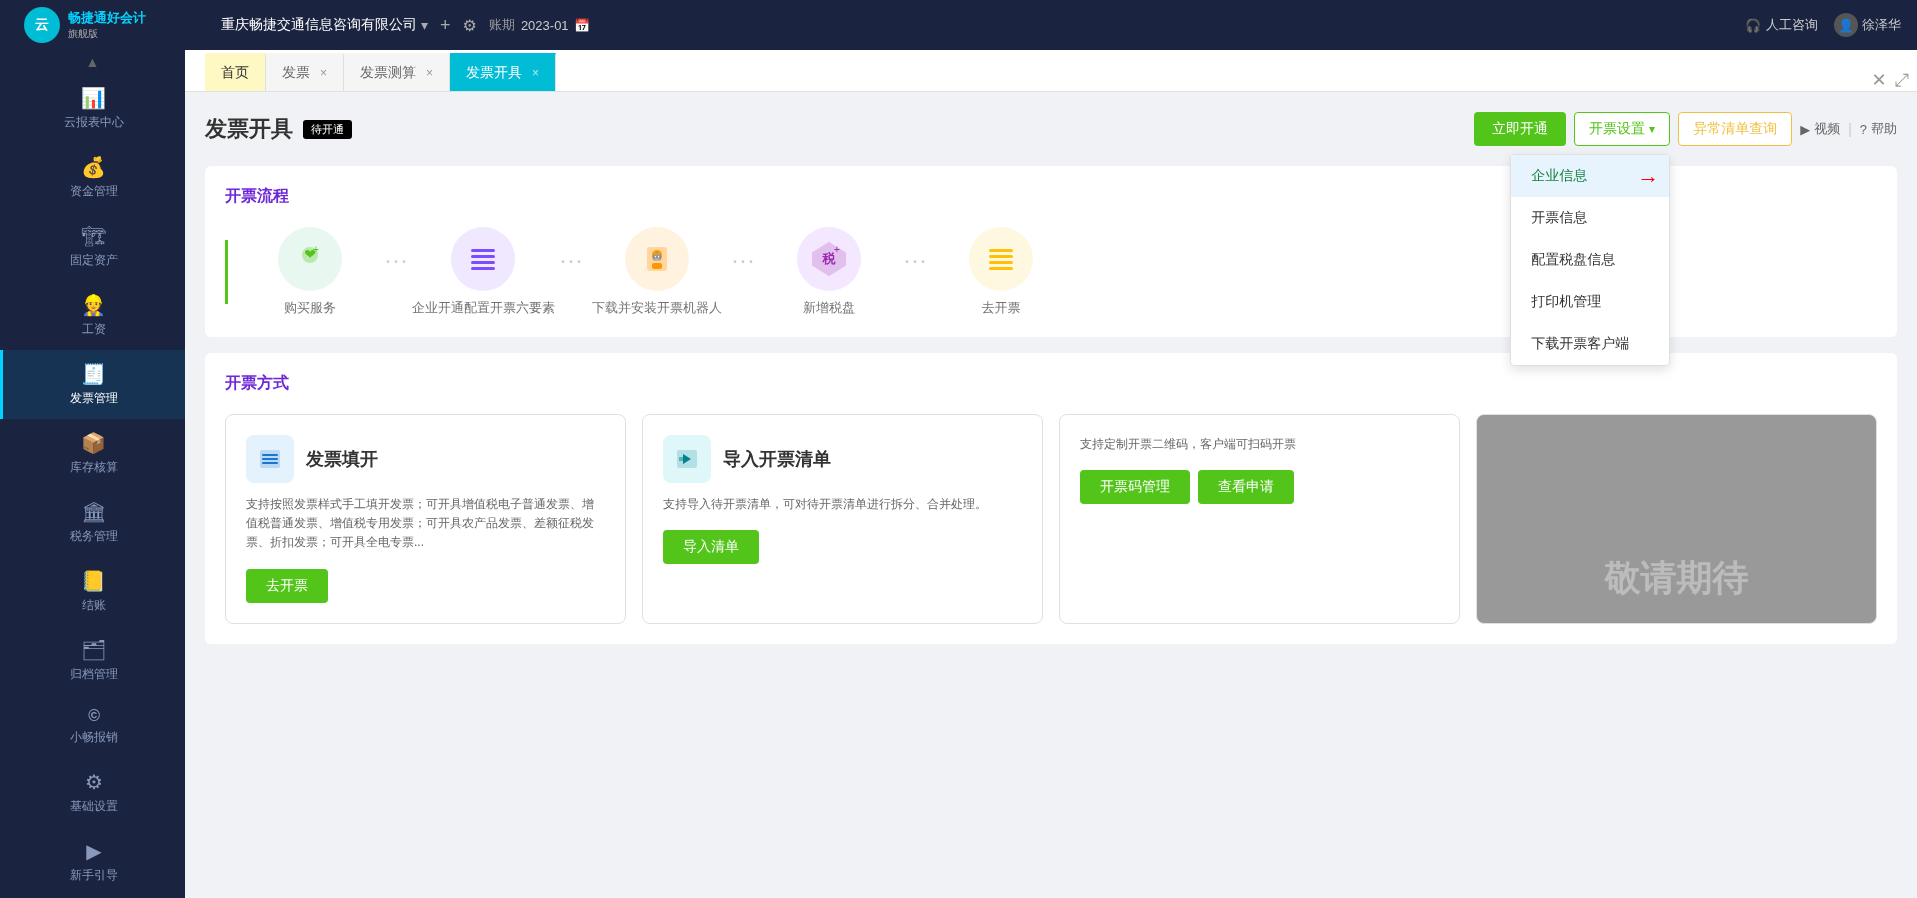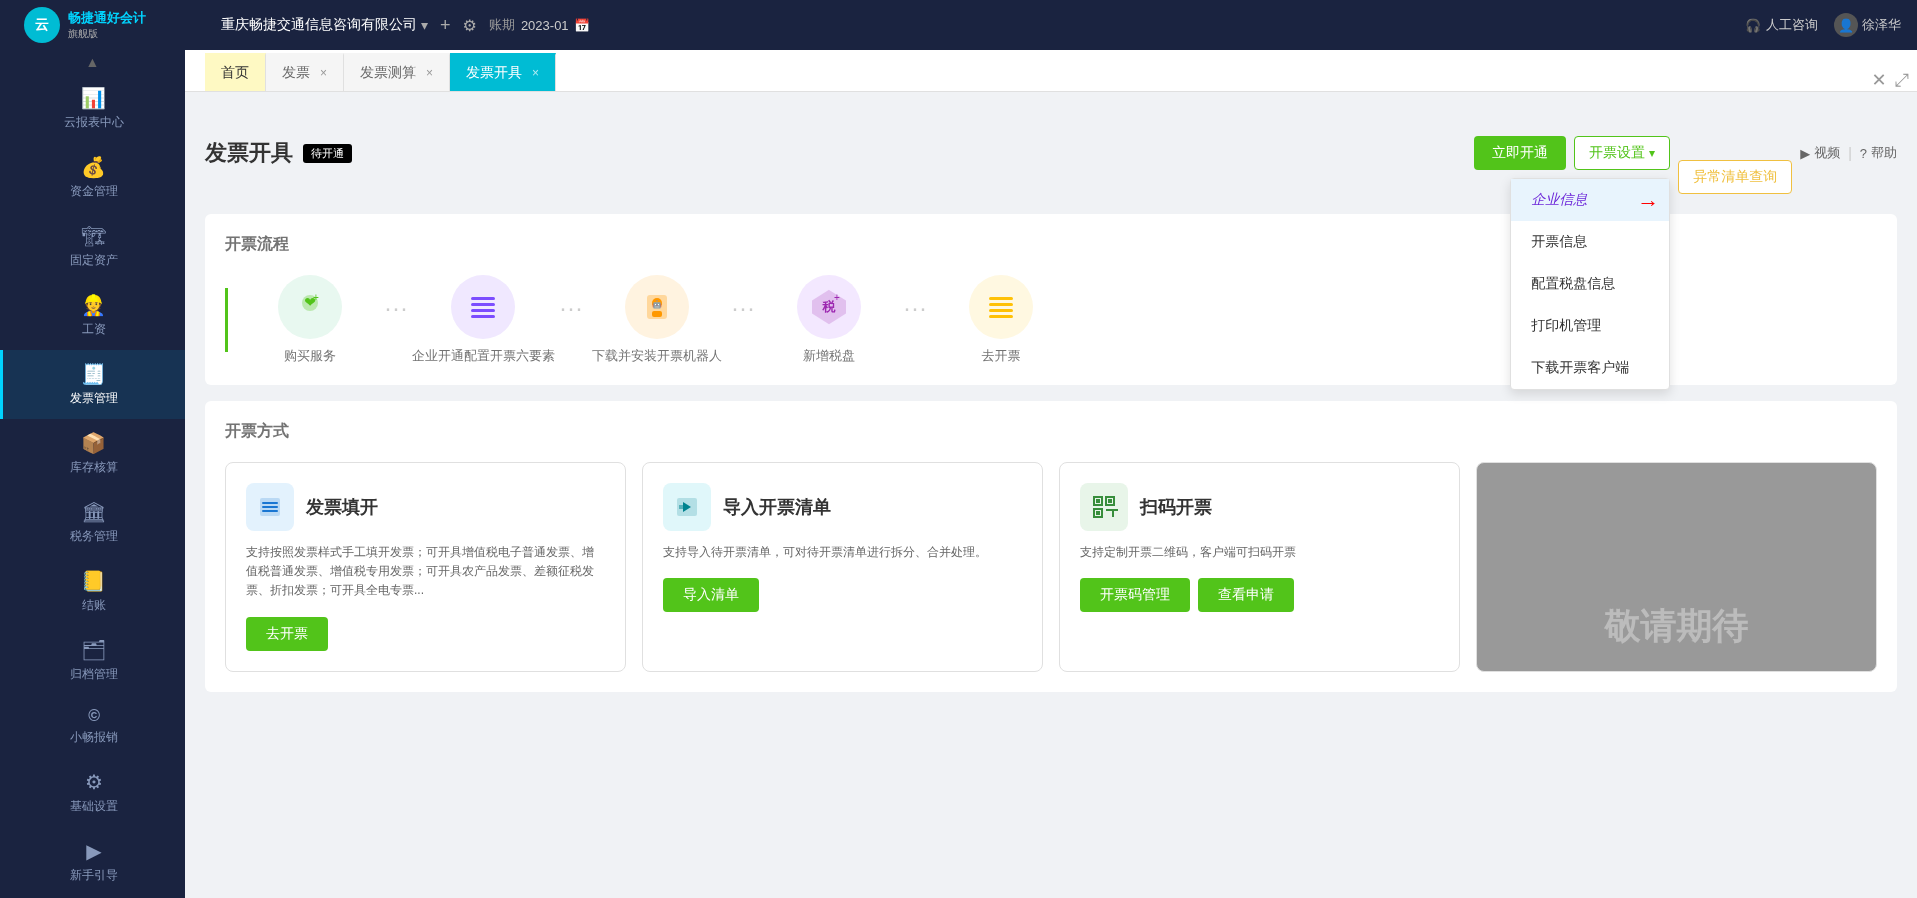--- a/index.html
+++ b/index.html
@@ -33,31 +33,31 @@
     .tab-home { background: #fef9c3; color: #333; margin-left: 20px; }
 
     
     .page-header { display: flex; align-items: center; justify-content: space-between; margin-bottom: 20px; }
     .page-title-area { display: flex; align-items: center; gap: 10px; }
     .page-title { font-size: 22px; font-weight: bold; color: #333; }
     .status-badge { background: #000000; color: white; font-size: 11px; padding: 2px 8px; border-radius: 3px; }
     .header-actions { display: flex; align-items: center; gap: 8px; position: relative; }
     .btn-green { background: #52c41a; color: white; border: none; padding: 8px 18px; border-radius: 4px; cursor: pointer; font-size: 14px; font-weight: 500; }
     .btn-outline-green { background: white; color: #52c41a; border: 1px solid #52c41a; padding: 7px 14px; border-radius: 4px; cursor: pointer; font-size: 14px; display: flex; align-items: center; gap: 4px; }
-    .btn-outline-yellow { background: white; color: #f0c040; border: 1px solid #f0c040; padding: 7px 14px; border-radius: 4px; cursor: pointer; font-size: 14px; margin-top: 48px; }
+    .btn-outline-yellow { background: white; color: #f0c040; border: 1px solid #f0c040; padding: 7px 14px; border-radius: 4px; cursor: pointer; font-size: 14px; }
     .btn-text { background: none; border: none; color: #666; cursor: pointer; font-size: 13px; display: flex; align-items: center; gap: 4px; }
 
     
     .dropdown-menu { position: absolute; top: 42px; right: 0; background: white; border: 1px solid #e0e0e0; border-radius: 4px; min-width: 160px; z-index: 1000; box-shadow: 0 4px 12px rgba(0,0,0,0.12); }
     .dropdown-item { padding: 12px 20px; cursor: pointer; font-size: 14px; color: #333; }
-    .dropdown-item.highlighted { background: #e8f4fd; color: #6d28d9; font-style: italic; }
+    .dropdown-item.highlighted { background: #e8f4fd; color: #15803d; }
 
     
     .section { background: white; border-radius: 6px; padding: 20px; margin-bottom: 16px; }
-    .section-title { font-size: 16px; font-weight: bold; color: #737373; margin-bottom: 20px; }
+    .section-title { font-size: 16px; font-weight: bold; color: #6d28d9; margin-bottom: 20px; }
 
     
     .process-flow { display: flex; align-items: center; gap: 0; }
     .process-step { display: flex; flex-direction: column; align-items: center; gap: 8px; min-width: 140px; }
     .process-icon { width: 64px; height: 64px; border-radius: 50%; display: flex; align-items: center; justify-content: center; font-size: 28px; }
     .process-icon.green { background: #e8f8f0; color: #52c41a; }
     .process-icon.purple { background: #f0e8ff; color: #7c4dff; }
     .process-icon.orange { background: #fff3e0; color: #ff9800; }
     .process-icon.violet { background: #f3e8ff; color: #9c27b0; }
     .process-icon.gold { background: #fff8e1; color: #ffc107; }
@@ -372,35 +372,20 @@
                     <rect x="6" y="12" width="4" height="4" fill="#00838f" opacity="0.5"></rect>
                   </svg>
                 </div>
                 <span class="payment-card-title">导入开票清单</span>
               </div>
               <div class="payment-card-desc">支持导入待开票清单，可对待开票清单进行拆分、合并处理。</div>
               <button class="btn-action">导入清单</button>
             </div>
 
             <div class="payment-card">
-              <div class="payment-card-header">
-                <div class="payment-card-icon scan">
-                  <svg width="28" height="28" viewBox="0 0 28 28">
-                    <rect x="4" y="4" width="8" height="8" fill="none" stroke="#388e3c" stroke-width="2"></rect>
-                    <rect x="16" y="4" width="8" height="8" fill="none" stroke="#388e3c" stroke-width="2"></rect>
-                    <rect x="4" y="16" width="8" height="8" fill="none" stroke="#388e3c" stroke-width="2"></rect>
-                    <rect x="6" y="6" width="4" height="4" fill="#388e3c"></rect>
-                    <rect x="18" y="6" width="4" height="4" fill="#388e3c"></rect>
-                    <rect x="6" y="18" width="4" height="4" fill="#388e3c"></rect>
-                    <rect x="16" y="16" width="12" height="2" fill="#388e3c"></rect>
-                    <rect x="22" y="16" width="2" height="8" fill="#388e3c"></rect>
-                  </svg>
-                </div>
-                <span class="payment-card-title">扫码开票</span>
-              </div>
               <div class="payment-card-desc">支持定制开票二维码，客户端可扫码开票</div>
               <div style="display:flex;gap:8px;">
                 <button class="btn-action">开票码管理</button>
                 <button class="btn-action">查看申请</button>
               </div>
             </div>
 
             <div class="payment-card grayed" style="position:relative;overflow:hidden;">
               <div style="position:absolute;bottom:20px;left:0;right:0;text-align:center;font-size:36px;font-weight:bold;color:rgba(255,255,255,0.35);pointer-events:none;">
                 <span>敬请期待</span>

